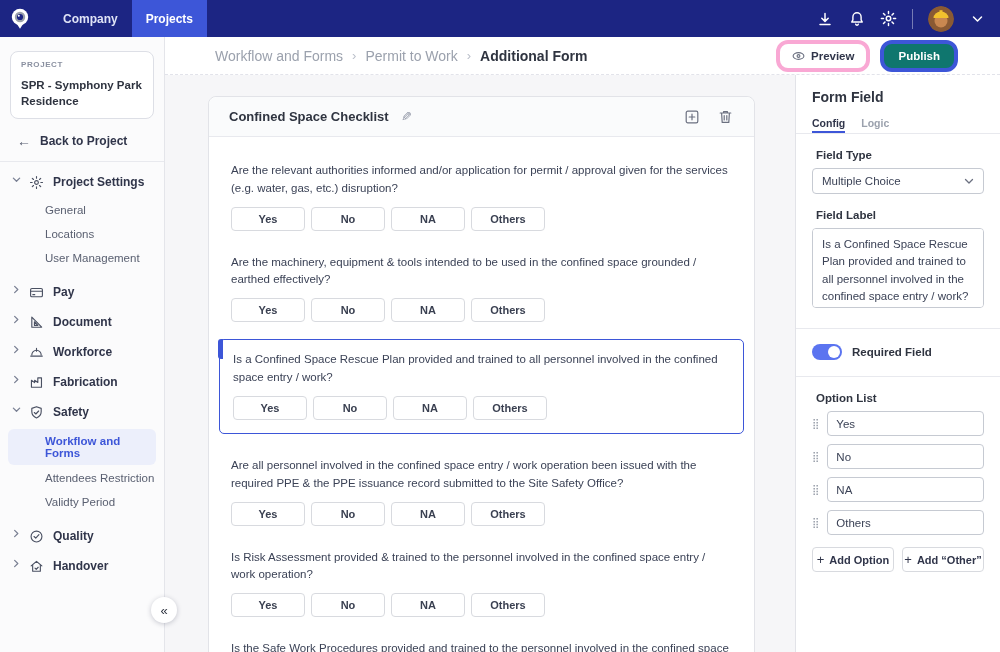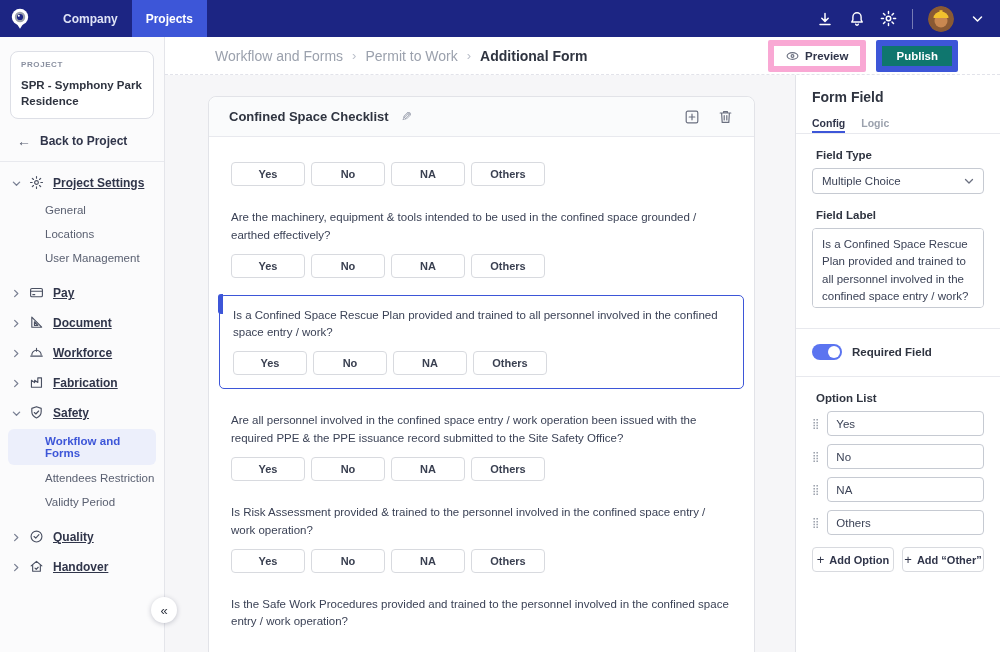--- a/index.html
+++ b/index.html
@@ -27,38 +27,38 @@
   .main-area{ flex:1; background:#f6f6f8; position:relative; overflow:hidden; }
   .panel{ width:205px; flex:none; background:#fff; border-left:1px solid #e2e3e8; padding:12px 16px 0; }
   
   .project-card{ margin:14px 10px 0; background:#fff; border:1px solid #dddfe6; border-radius:8px; padding:8px 10px 9px; }
   .project-label{ font-size:8px; font-weight:700; letter-spacing:.6px; color:#8a90a0; }
   .project-name{ font-size:11.5px; font-weight:700; color:#2f3440; line-height:1.35; margin-top:9px; }
   .back-row{ display:flex; align-items:center; gap:9px; padding:15px 0 13px 17px; font-size:12px;
     font-weight:700; color:#30354a; cursor:pointer; border-bottom:1px solid #e8e9ee; margin-bottom:6px; }
   .back-arrow{ font-size:14px; line-height:1; color:#555b6e; }
   .nav{ font-size:12px; }
-  .nav-cat{ display:flex; align-items:center; gap:8px; padding:7px 0 7px 12px; font-weight:600;
-    color:#30354a; cursor:pointer;text-decoration:underline; }
+  .nav-cat{ display:flex; align-items:flex-start; gap:8px; padding:7px 0 7px 12px; font-weight:600;
+    color:#30354a; cursor:pointer; }
   .nav-cat .chev{ width:9px; color:#7a8094; display:flex; }
   .nav-cat .cicon{ width:16px; height:16px; color:#4a5062; display:flex; }
   .nav-sub{ padding:6px 6px 6px 45px; font-size:11.5px; color:#5a6071; cursor:pointer; }
   .nav-sub.active{ background:#eceffb; color:#3d56d8; font-weight:700; border-radius:6px; margin:1px 8px; padding-left:37px; }
   .nav-gap{ height:8px; }
   .collapse-btn{ position:absolute; right:-13px; top:560px; width:26px; height:26px; border-radius:50%;
     background:#fff; box-shadow:0 1px 5px rgba(40,45,70,.25); display:flex; align-items:center;
     justify-content:center; font-size:13px; color:#2f3440; cursor:pointer; z-index:6; }
   
   .crumbs{ display:flex; align-items:center; gap:9px; font-size:14px; color:#9ba1ad; }
   .crumb{ cursor:pointer; }
   .crumb-sep{ color:#b9bec9; font-size:13px; }
   .crumb.current{ color:#2f3440; font-weight:700;text-align:right; }
   .header-actions{ margin-left:auto; display:flex; gap:10px; }
   .btn{ height:32px; display:inline-flex; align-items:center; justify-content:center; gap:6px;
-    border-radius:2px; font-size:11.5px; font-weight:600; cursor:pointer; border:6px solid #f9a8d4;
+    border-radius:12px; font-size:11.5px; font-weight:600; cursor:pointer; border:4px solid #f9a8d4;
     background:#fff; color:#30354a; padding:0 12px; }
   .btn.primary{ background:#0f766e; border-color:#3d56d8; color:#fff; padding:0 14px; }
   
   .form-card{ position:absolute; left:43px; top:21px; width:547px; height:940px; background:#fff;
     border:1px solid #e2e3e8; border-radius:8px 8px 0 0; }
   .card-header{ height:40px; background:#fafbfc; border-bottom:1px solid #e8e9ee; border-radius:8px 8px 0 0;
     display:flex; align-items:center; padding:0 20px; }
   .card-title{ font-size:13px; font-weight:700; color:#2f3440; }
   .edit-icon{ margin-left:12px; color:#8a90a0; font-size:13px; cursor:pointer; transform:scaleX(-1); }
   .card-tools{ margin-left:auto; display:flex; gap:18px; color:#6b7080; }
@@ -326,20 +326,21 @@
                 </span>
               <span class="tool">
                   <svg width="15" height="16" viewBox="0 0 15 16" fill="none" stroke="currentColor" stroke-width="1.2" stroke-linecap="round" stroke-linejoin="round">
                     <path d="M2.2 4h10.6M5.6 4V2.6h3.8V4M3.6 4l.6 9.4h6.6L11.4 4M6.2 6.6v4.4M8.8 6.6v4.4"></path>
                   </svg>
                 </span>
             </div>
           </div>
           <div class="q-list">
             <div class="q">
+              <div class="q-text">Are the relevant authorities informed and/or application for permit / approval given for the services (e.g. water, gas, etc.) disruption?</div>
               <div class="q-answers">
                 <button class="ans">Yes</button>
                 <button class="ans">No</button>
                 <button class="ans">NA</button>
                 <button class="ans">Others</button>
               </div>
             </div>
             <div class="q">
               <div class="q-text">Are the machinery, equipment &amp; tools intended to be used in the confined space grounded / earthed effectively?</div>
               <div class="q-answers">

